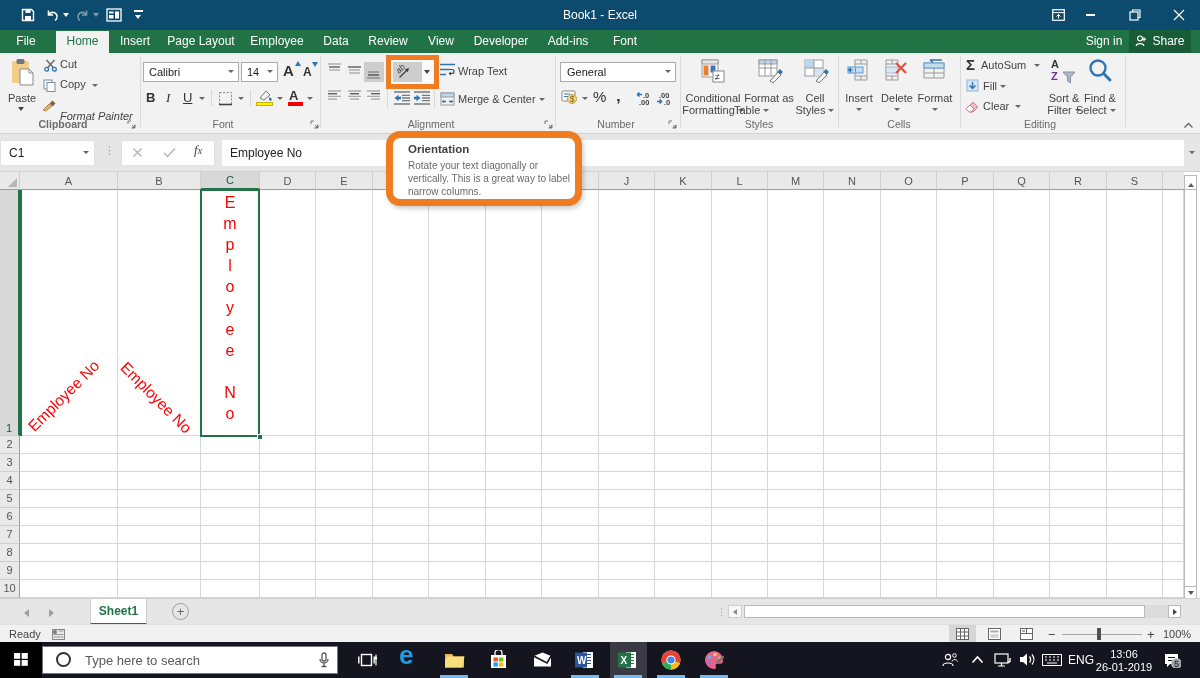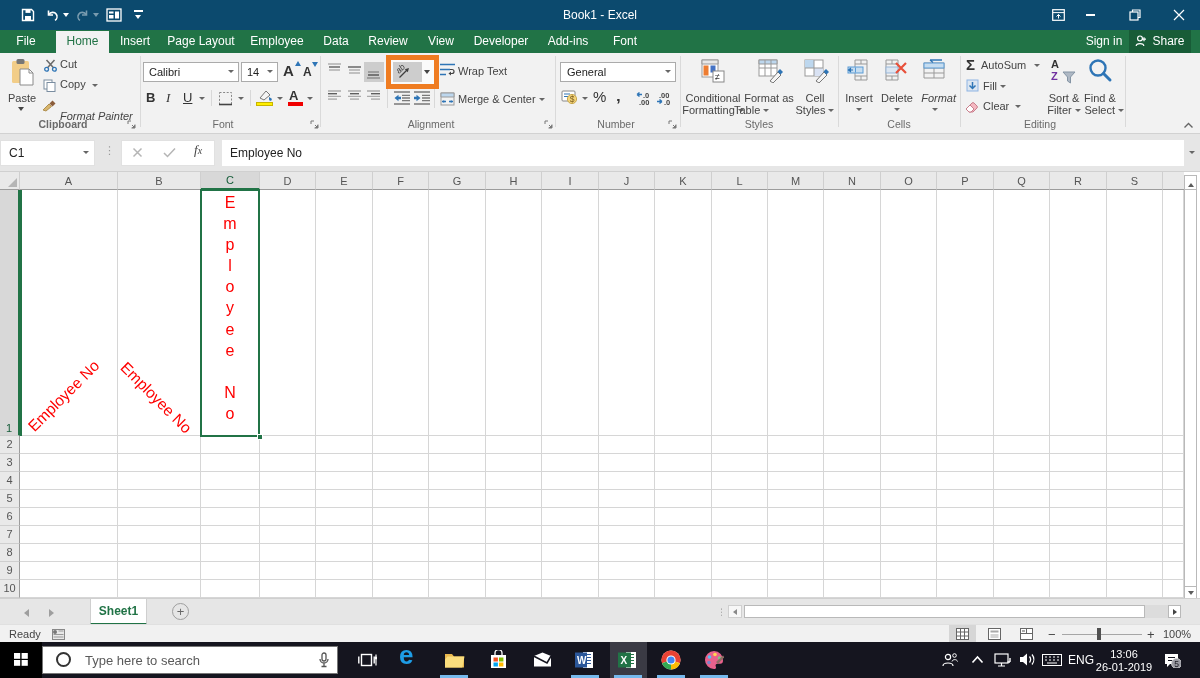--- a/index.html
+++ b/index.html
@@ -332,21 +332,21 @@
       <path d="M12 4 L22 14 M22 4 L12 14" stroke="#e8503a" stroke-width="2.2"></path>
     </svg>
     <div class="abs" style="left:876px;top:39px;width:42px;text-align:center;font-size:11px;color:#444;">Delete</div>
     <div class="darr2" style="position:absolute;left:894px;top:55px;"></div>
     <svg class="abs" style="left:922px;top:6px;" width="26" height="24" viewBox="0 0 26 24">
       <path d="M2 4 h20 M2 9 h20 M2 14 h20 M2 19 h20 M2 4 v15 M12 4 v15 M22 4 v15" stroke="#999" fill="none"></path>
       <rect x="2" y="4" width="20" height="5" fill="#c6ddf0" stroke="#5b9bd5"></rect>
       <path d="M8 1 h12 M8 1 l3 2.5 M8 1 l3 -0.0" stroke="#2e75b6" fill="none" stroke-width="1.3"></path>
       <path d="M20 0 l4 0 M24 0 l-3 2" stroke="#2e75b6" stroke-width="0"></path>
     </svg>
-    <div class="abs" style="left:914px;top:39px;width:42px;text-align:right;font-size:11px;color:#444;font-style:italic;">Format</div>
+    <div class="abs" style="left:914px;top:39px;width:42px;text-align:center;font-size:11px;color:#444;">Format</div>
     <div class="darr2" style="position:absolute;left:932px;top:55px;"></div>
     <div class="glabel" style="left:856px;width:86px;">Cells</div>
 
     <div class="abs" style="left:966px;top:3px;font-size:15px;font-weight:bold;color:#333;">Σ</div>
     <div class="abs" style="left:981px;top:6px;font-size:11px;color:#444;">AutoSum</div>
     <div class="darr2" style="position:absolute;left:1034px;top:11px;"></div>
     <svg class="abs" style="left:966px;top:26px;" width="13" height="13" viewBox="0 0 13 13">
         <rect x="1" y="1" width="11" height="11" fill="#dce6f1" stroke="#8eb4e3"></rect>
         <path d="M6.5 3 v6 M3.5 6.5 l3 3 3 -3" stroke="#2e75b6" stroke-width="1.5" fill="none"></path>
       </svg>
@@ -363,21 +363,21 @@
       <text x="0" y="22" font-size="11" font-weight="bold" fill="#7030a0" font-family="Liberation Sans">Z</text>
       <path d="M12 14 h12 l-4.5 5 v6 l-3 -2 v-4 z" fill="#aeb8c4" stroke="#8494a4"></path>
     </svg>
     <div class="abs" style="left:1040px;top:39px;width:48px;text-align:center;font-size:11px;color:#444;">Sort &amp;</div>
     <div class="abs" style="left:1040px;top:51px;width:48px;text-align:center;font-size:11px;color:#444;">Filter<span class="darr2" style="margin-left:3px;vertical-align:2px;"></span></div>
     <svg class="abs" style="left:1087px;top:5px;" width="26" height="26" viewBox="0 0 26 26">
       <circle cx="11" cy="10" r="7.5" fill="none" stroke="#2e75b6" stroke-width="2.4"></circle>
       <path d="M16.5 15.5 L23 22" stroke="#2e75b6" stroke-width="3" stroke-linecap="round"></path>
     </svg>
     <div class="abs" style="left:1076px;top:39px;width:48px;text-align:center;font-size:11px;color:#444;">Find &amp;</div>
-    <div class="abs" style="left:1076px;top:51px;width:48px;text-align:right;font-size:11px;color:#444;">Select<span class="darr2" style="margin-left:3px;vertical-align:2px;"></span></div>
+    <div class="abs" style="left:1076px;top:51px;width:48px;text-align:left;font-size:11px;color:#444;">Select<span class="darr2" style="margin-left:3px;vertical-align:2px;"></span></div>
     <div class="glabel" style="left:997px;width:86px;">Editing</div>
     <svg class="abs" style="left:1183px;top:68px;" width="11" height="8" viewBox="0 0 11 8">
         <path d="M1.5 6.5 L5.5 2.5 L9.5 6.5" stroke="#666" stroke-width="1.4" fill="none"></path>
       </svg>
   </div>
 
   <div id="fbar">
     <div id="namebox">C1</div>
     <div class="darr2" style="position:absolute;left:83px;top:17px;"></div>
     <div style="position:absolute;left:104px;top:10px;font-size:11px;color:#999;">⋮</div>
@@ -386,20 +386,24 @@
         <path d="M1.5 1.5 L9.5 9.5 M9.5 1.5 L1.5 9.5" stroke="#b5b5b5" stroke-width="1.5"></path>
       </svg>
     <svg style="position:absolute;left:163px;top:13px;" width="13" height="11" viewBox="0 0 13 11">
         <path d="M1 6 L4.5 9.5 L12 1.5" stroke="#b5b5b5" stroke-width="1.5" fill="none"></path>
       </svg>
     <div style="position:absolute;left:194px;top:8px;font-size:13px;font-style:italic;font-family:'Liberation Serif',serif;color:#444;">f<span style="font-size:10px;">x</span></div>
     <div id="finput">Employee No</div>
     <div class="darr2" style="position:absolute;left:1189px;top:17px;"></div>
   </div>
 
+  <div class="abs" style="left:386px;top:131px;width:196px;height:75px;background:#fff;border:7px solid #ef7c21;border-radius:14px;z-index:50;box-shadow:2px 3px 4px rgba(0,0,0,0.18);">
+    <div style="position:absolute;left:15px;top:5px;font-size:11.5px;font-weight:bold;color:#3f3f3f;">Orientation</div>
+    <div style="position:absolute;left:15px;top:22px;width:180px;font-size:10px;line-height:12.9px;color:#6a6a6a;">Rotate your text diagonally or<br>vertically. This is a great way to label<br>narrow columns.</div>
+  </div>
 
   <div id="grid">
 <div class="colhead" style="left:0;width:20px;border-bottom:1px solid #9c9c9c;">
         <div style="position:absolute;right:2px;bottom:2px;width:0;height:0;border-left:9px solid transparent;border-bottom:9px solid #b5b5b5;"></div>
       </div>
 <div class="colhead" style="left:20px;width:98px;">A</div>
 <div class="colhead" style="left:118px;width:83px;">B</div>
 <div class="colhead" style="left:201px;width:59px;background:#d8d8d8;color:#145c38;border-bottom:2px solid #217346;line-height:16px;">C</div>
 <div class="colhead" style="left:260px;width:56px;">D</div>
 <div class="colhead" style="left:316px;width:57px;">E</div>

